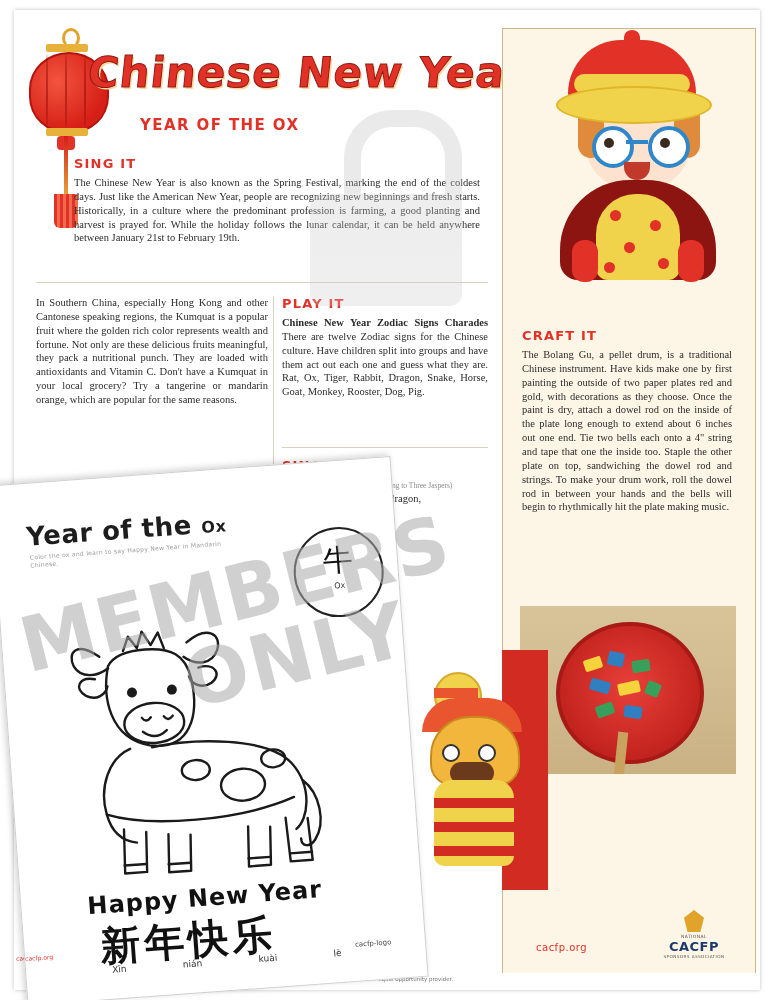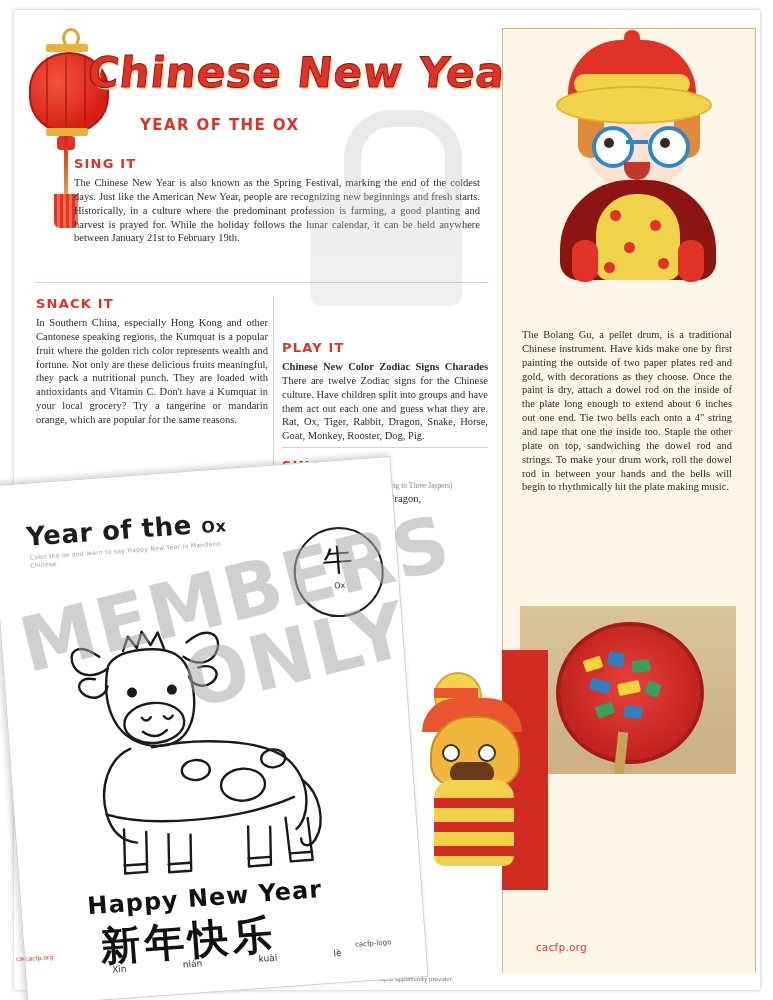--- a/index.html
+++ b/index.html
@@ -128,21 +128,21 @@
   .body-text {
     font-size: 10.5px;
     line-height: 1.32;
     color: #2b2b2b;
     text-align: justify;
     font-family: Liberation Serif, serif;
   }
 
   .learn-block { position: absolute; left: 60px; top: 146px; width: 406px; }
   .snack-block { position: absolute; left: 22px; top: 286px; width: 232px; }
-  .play-block  { position: absolute; left: 268px; top: 286px; width: 206px; margin-top: 44px; }
+  .play-block  { position: absolute; left: 268px; top: 286px; width: 206px; }
   .sing-block  { position: absolute; left: 268px; top: 448px; width: 206px; }
   .craft-block { position: absolute; left: 508px; top: 318px; width: 210px; }
 
   .rule-learn {
     position: absolute; left: 22px; top: 272px; width: 452px;
     border-top: 1px solid #d9d2c2;
   }
   .rule-play {
     position: absolute; left: 268px; top: 437px; width: 206px;
     border-top: 1px solid #d9d2c2;
@@ -382,44 +382,44 @@
   </div>
 
   <div class="learn-block">
     <div class="sec-head">SING IT</div>
     <div class="body-text">The Chinese New Year is also known as the Spring Festival, marking the end of the coldest days. Just like the American New Year, people are recognizing new beginnings and fresh starts. Historically, in a culture where the predominant profession is farming, a good planting and harvest is prayed for. While the holiday follows the lunar calendar, it can be held anywhere between January 21st to February 19th.</div>
   </div>
   <div class="rule-learn"></div>
   <div class="vrule-mid"></div>
 
   <div class="snack-block">
-    <div class="sec-head">SNACK IT</div>
     <div class="body-text">In Southern China, especially Hong Kong and other Cantonese speaking regions, the Kumquat is a popular fruit where the golden rich color represents wealth and fortune. Not only are these delicious fruits meaningful, they pack a nutritional punch. They are loaded with antioxidants and Vitamin C. Don't have a Kumquat in your local grocery? Try a tangerine or mandarin orange, which are popular for the same reasons.</div>
   </div>
 
   <div class="play-block">
     <div class="sec-head">PLAY IT</div>
     <div class="body-text">
-      <span class="inline-bold">Chinese New Color Zodiac Signs Charades</span>
+      <span class="inline-bold">Chinese New Year Zodiac Signs Charades</span>
       <span>There are twelve Zodiac signs for the Chinese culture. Have children split into groups and have them act out each one and guess what they are. Rat, Ox, Tiger, Rabbit, Dragon, Snake, Horse, Goat, Monkey, Rooster, Dog, Pig.</span>
     </div>
   </div>
   <div class="rule-play"></div>
 
   <div class="sing-block">
     <div class="sec-head">SING IT</div>
     <div class="body-text">
       <span class="inline-bold">Chinese Dragon Song</span>
       <span class="tiny-note">(Sung to Three Jaspers)</span>
       <br>
       <span>Chinese dragon, Chinese dragon,</span>
     </div>
   </div>
 
   <div class="craft-block">
+    <div class="sec-head">CRAFT IT</div>
     <div class="body-text">The Bolang Gu, a pellet drum, is a traditional Chinese instrument. Have kids make one by first painting the outside of two paper plates red and gold, with decorations as they choose. Once the paint is dry, attach a dowel rod on the inside of the plate long enough to extend about 6 inches out one end. Tie two bells each onto a 4" string and tape that one the inside too. Staple the other plate on top, sandwiching the dowel rod and strings. To make your drum work, roll the dowel rod in between your hands and the bells will begin to rhythmically hit the plate making music.</div>
   </div>
 
   <div class="craft-photo">
     <div class="plate"></div>
     <div class="cf" style="left:64px; top:52px; width:18px; height:12px; background:#f5d33a; transform:rotate(-18deg);"></div>
     <div class="cf" style="left:88px; top:46px; width:16px; height:14px; background:#2f7fc1; transform:rotate(12deg);"></div>
     <div class="cf" style="left:112px; top:54px; width:18px; height:12px; background:#38a05a; transform:rotate(-8deg);"></div>
     <div class="cf" style="left:70px; top:74px; width:20px; height:12px; background:#2f7fc1; transform:rotate(16deg);"></div>
     <div class="cf" style="left:98px; top:76px; width:22px; height:12px; background:#f5d33a; transform:rotate(-12deg);"></div>
@@ -438,20 +438,26 @@
     <div class="eyeL"></div>
     <div class="eyeR"></div>
     <div class="snout"></div>
     <div class="body"></div>
     <div class="stripe" style="top:148px;"></div>
     <div class="stripe" style="top:172px;"></div>
     <div class="stripe" style="top:196px;"></div>
   </div>
 
   <div class="footer-url">cacfp.org</div>
+  <div class="footer-logo">
+    <div class="crest"></div>
+    <div class="l1">NATIONAL</div>
+    <div class="l2">CACFP</div>
+    <div class="l3">SPONSORS ASSOCIATION</div>
+  </div>
   <div class="footer-note">This institution is an equal opportunity provider.</div>
   <div class="footer-left-url">cacfp.org</div>
 
 </div>
 
 <div class="color-page">
   <div class="cp-title">
     <span>Year of the</span>
     <span class="sm">Ox</span>
   </div>

